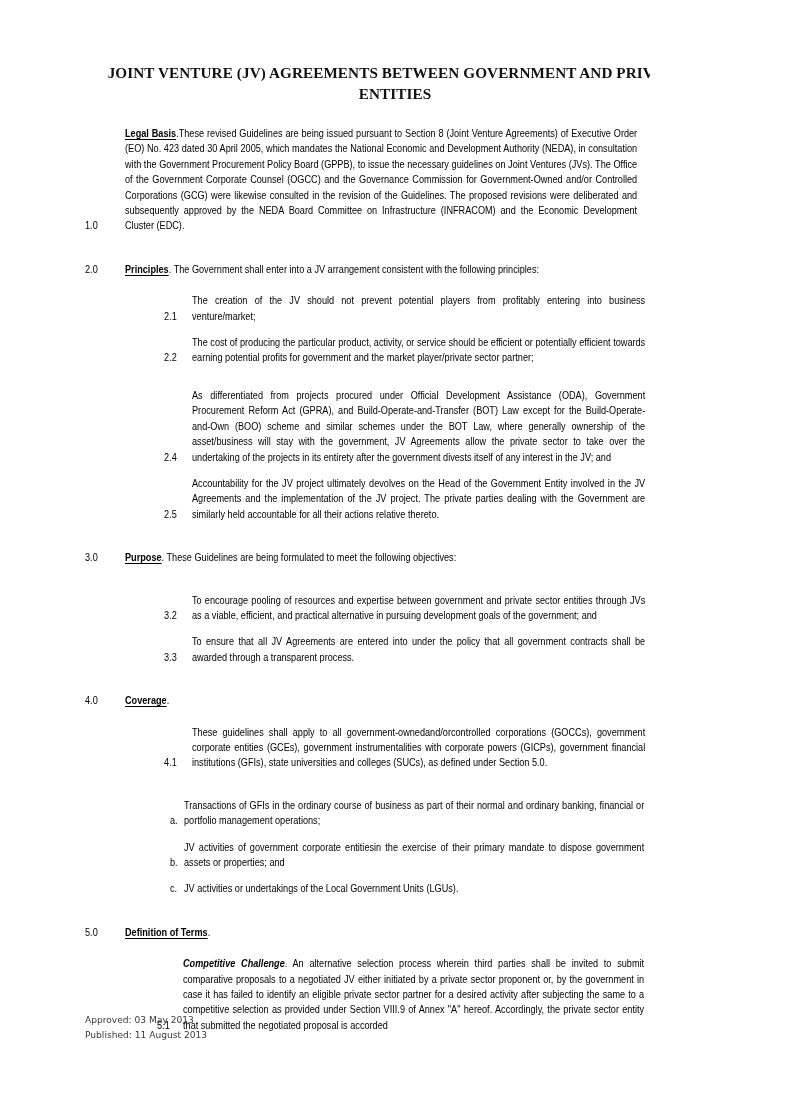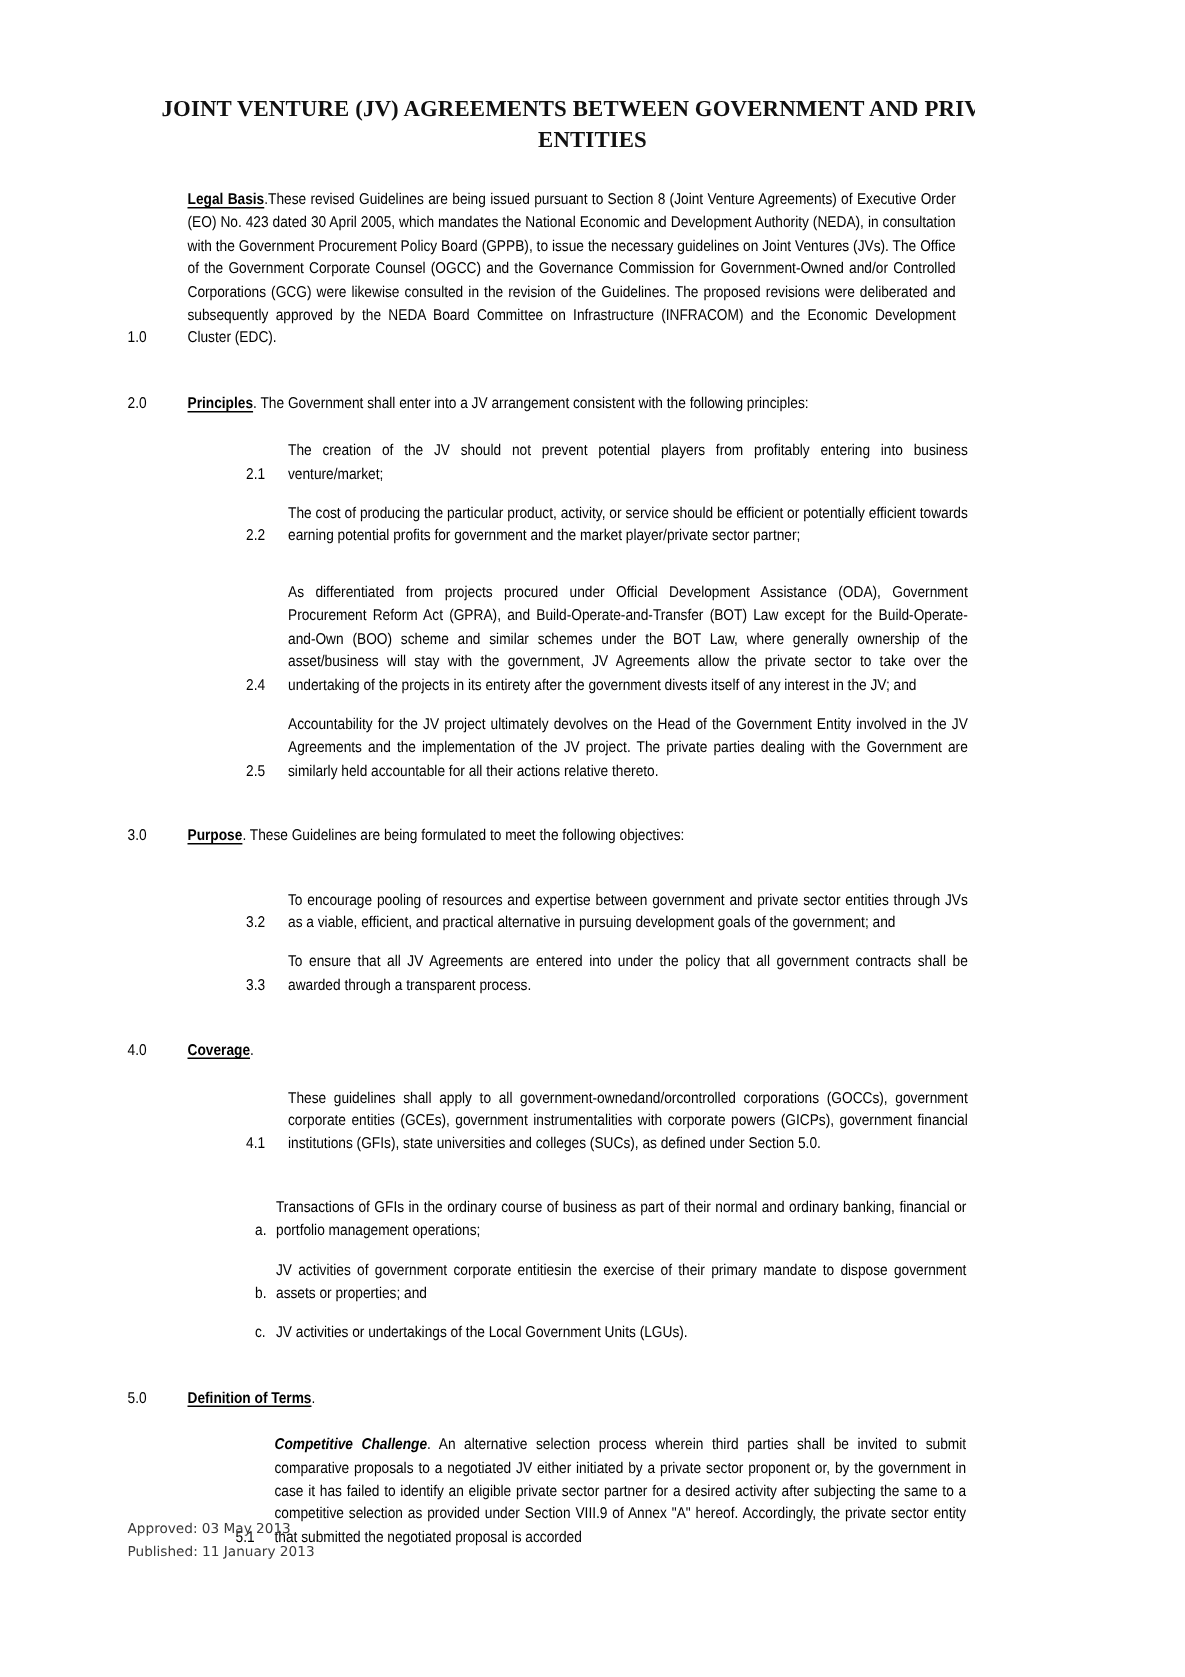--- a/index.html
+++ b/index.html
@@ -226,18 +226,18 @@
     <div class="row lvl1b">
       <div class="num">5.1</div>
       <div class="txt"><span class="bi">Competitive Challenge</span><span>. An alternative selection process wherein third parties shall be invited to submit comparative proposals to a negotiated JV either initiated by a private sector proponent or, by the government in case it has failed to identify an eligible private sector partner for a desired activity after subjecting the same to a competitive selection as provided under Section VIII.9 of Annex "A" hereof. Accordingly, the private sector entity that submitted the negotiated proposal is accorded</span></div>
     </div>
 
   </div>
 
   <div class="footer">
     <div class="footer-left">
       <div>Approved: 03 May 2013</div>
-      <div>Published: 11 January 2013</div>
+      <div>Published: 11 August 2013</div>
     </div>
     <div class="footer-right">Page 1 of 19</div>
   </div>
 
 </div>
 
 </body></html>

